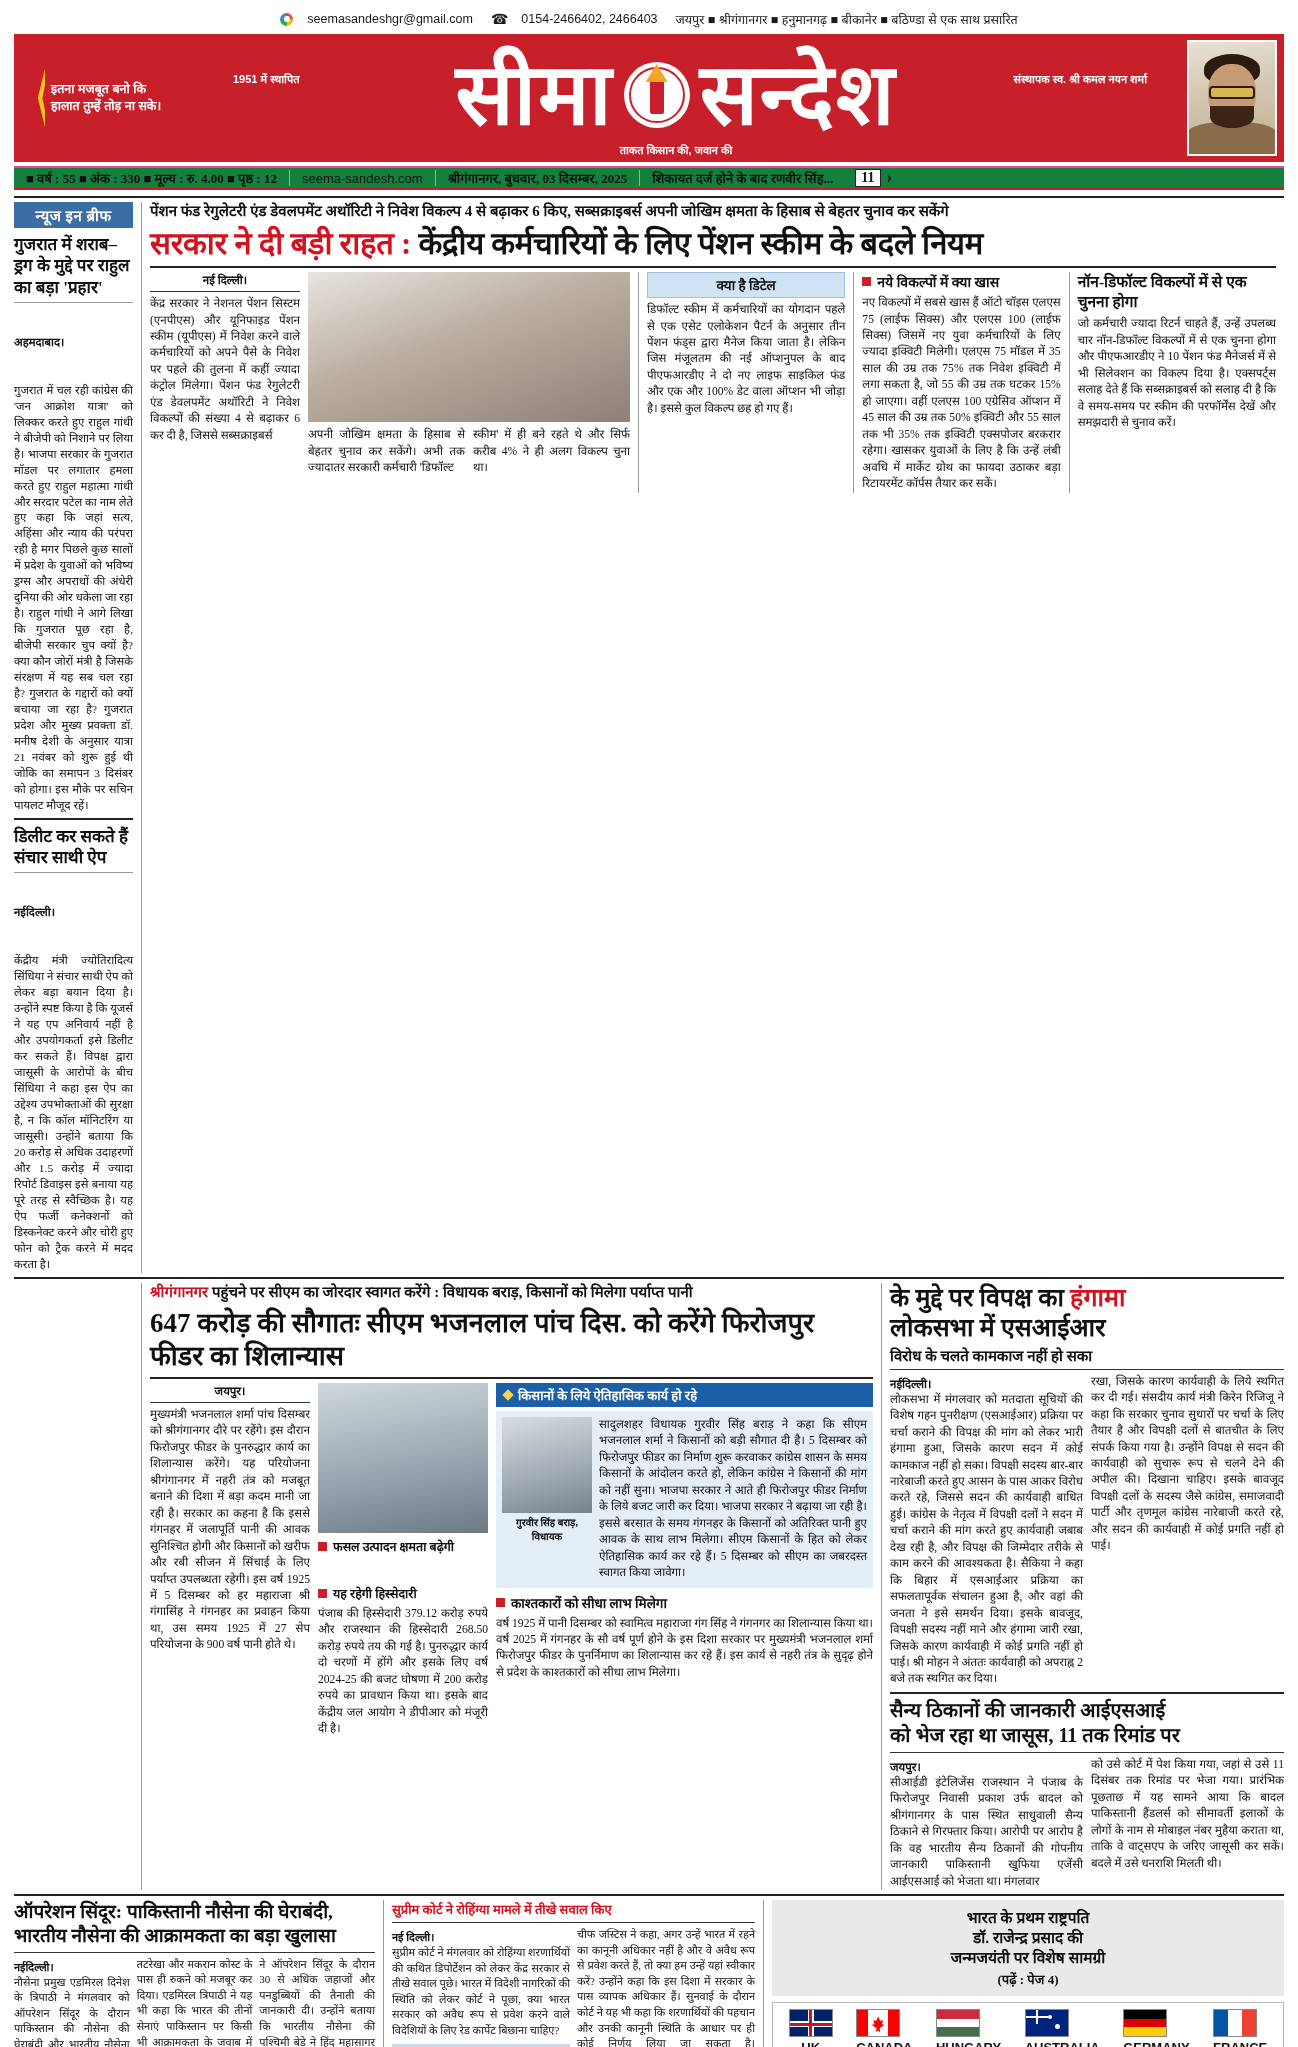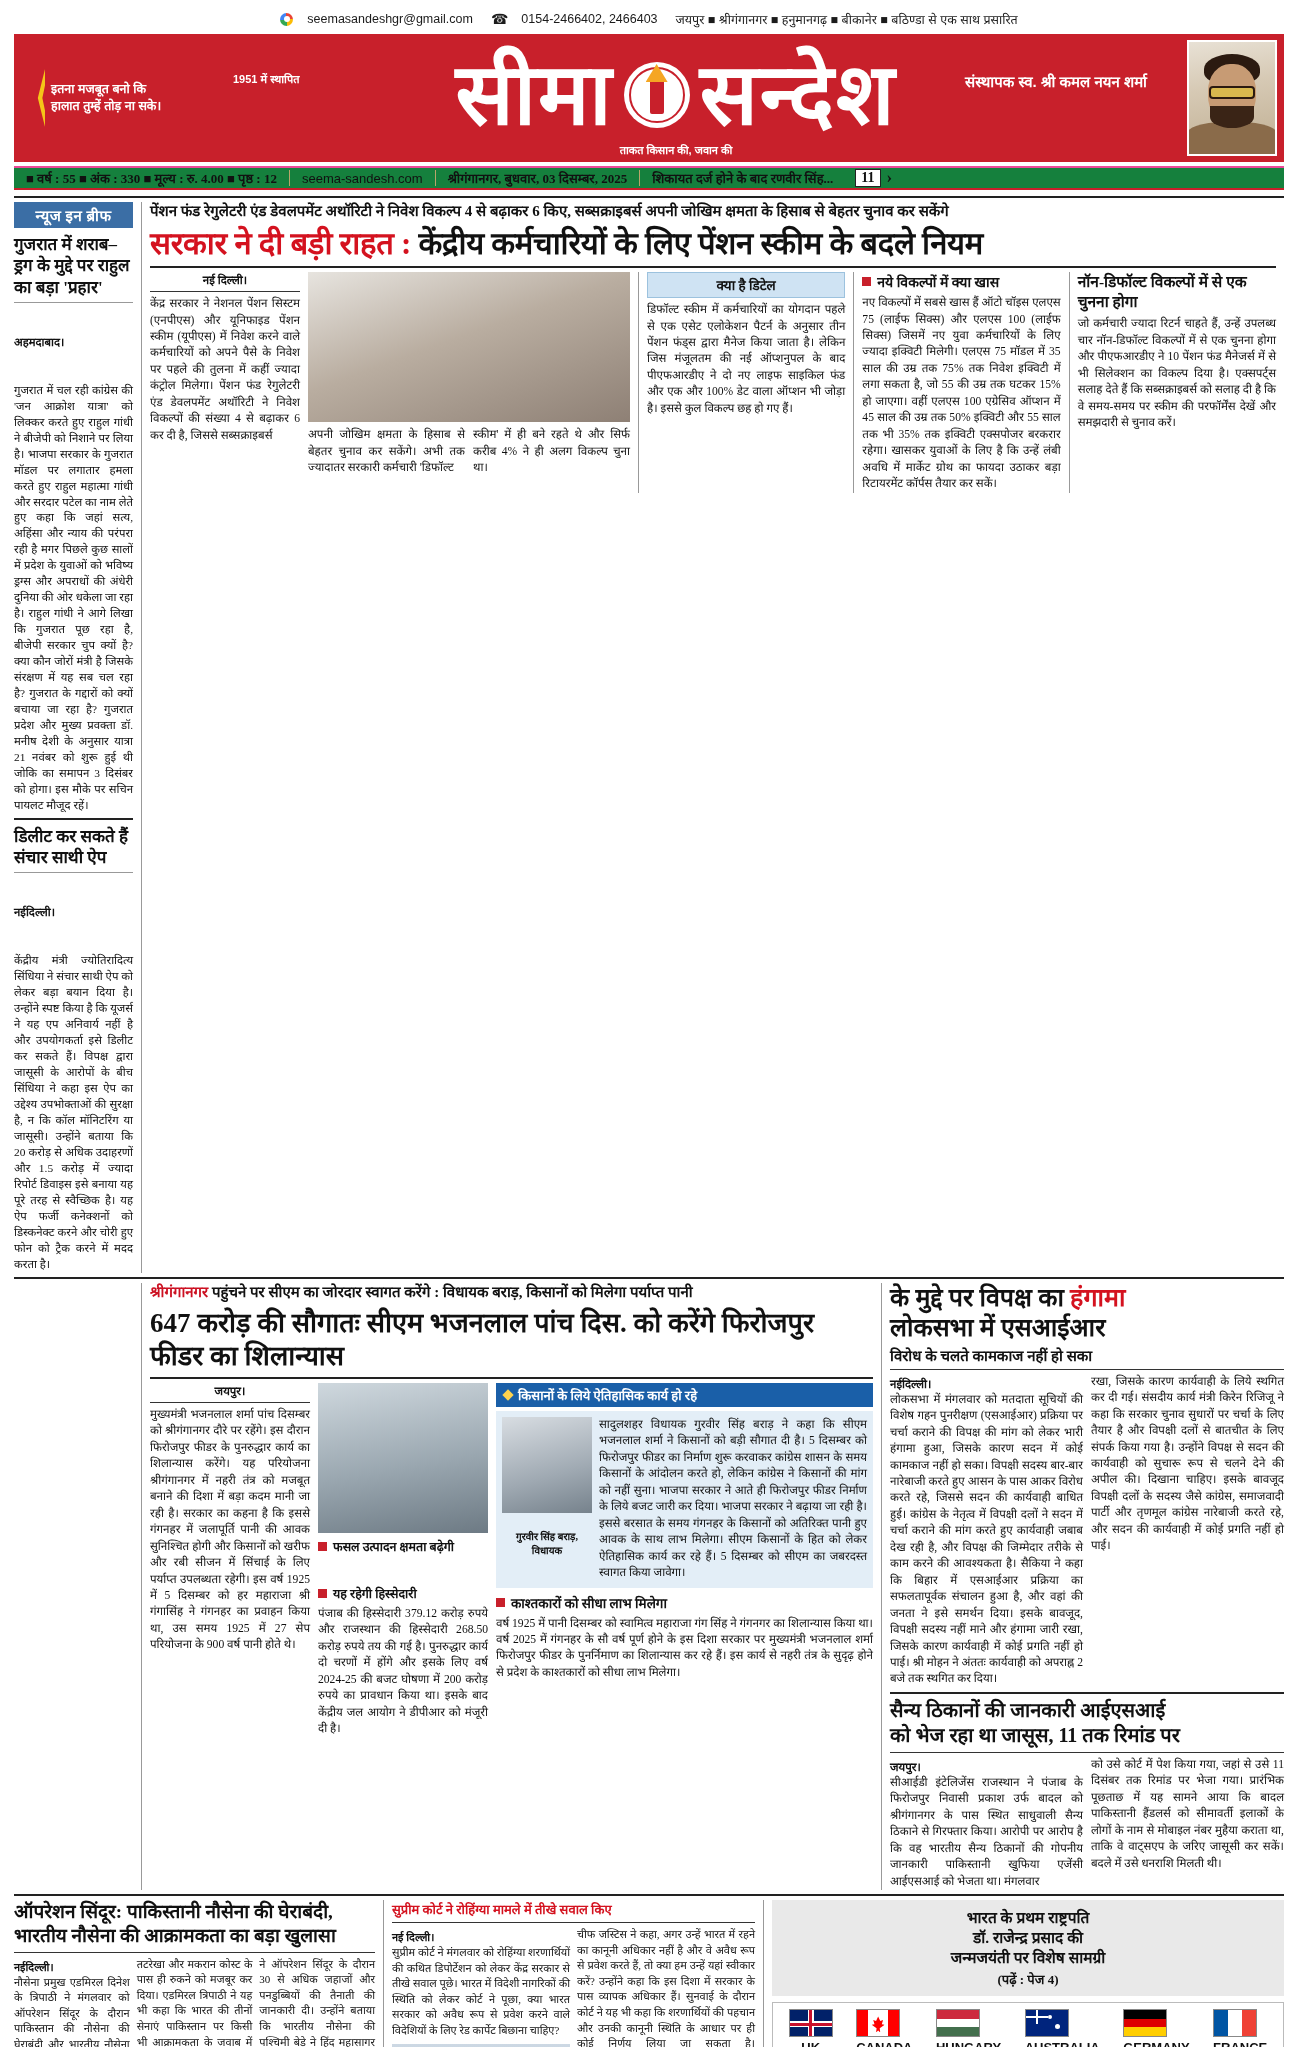--- a/index.html
+++ b/index.html
@@ -33,21 +33,21 @@
     border: 1px solid #c8202b;
   }
   .quotebox { width: 150px; display:flex; align-items:center; gap:6px; padding-left: 18px; }
   .qmark { width: 22px; height: 58px; background: #f5c518;
            clip-path: polygon(100% 0, 40% 50%, 100% 100%, 100% 72%, 78% 50%, 100% 28%); }
   .qtext { color:#fff; font-size: 12.5px; line-height: 1.35; font-weight: 700;
            font-family: "Liberation Sans", sans-serif; }
   .logowrap { flex: 1; position: relative; height: 100%; display:flex; align-items:center; justify-content:center; }
   .estab { position: absolute; left: 68px; top: 36px; color:#fff; font-size: 11px; font-weight:700;
            font-family:"Liberation Sans", sans-serif; }
-  .founder { position: absolute; right: 40px; top: 36px; color:#fff; font-size: 15px; font-weight:700;
+  .founder { position: absolute; right: 40px; top: 36px; color:#fff; font-size: 11px; font-weight:700;
              font-family:"Liberation Sans", sans-serif; }
   .bigtitle { color:#fff; font-size: 86px; font-weight: 900; letter-spacing: 2px; line-height: 1;
               font-family:"Liberation Serif", serif; display:flex; align-items:center; gap: 6px;
               padding-bottom: 6px; }
   .emblem { width: 66px; height: 66px; border-radius: 50%; background:#fff;
             display:flex; align-items:center; justify-content:center; position: relative; margin: 0 4px; }
   .emblem:before { content:""; position:absolute; inset:5px; border:2px solid #c8202b; border-radius:50%; }
   .emblem .torch { width: 14px; height: 38px; background:#c8202b; position:relative; border-radius: 2px; }
   .emblem .torch:before { content:""; position:absolute; top:-12px; left:-4px; width:22px; height:18px;
                           background:#f5a623; clip-path: polygon(50% 0,100% 100%,0 100%); }
@@ -302,21 +302,21 @@
 
         <div style="flex:1;">
           <div class="capbar">
             <span class="dot"></span>
             <span class="hindi">किसानों के लिये ऐतिहासिक कार्य हो रहे</span>
           </div>
           <div class="bluetint" style="padding:6px;margin-top:4px;">
             <div class="row" style="gap:7px;">
               <div style="width:90px;flex:none;">
                 <div class="photo turban" style="height:96px;"></div>
-                <div class="hindi" style="font-size:10px;font-weight:700;text-align:center;margin-top:16px;">गुरवीर सिंह बराड़, विधायक</div>
+                <div class="hindi" style="font-size:10px;font-weight:700;text-align:center;margin-top:2px;">गुरवीर सिंह बराड़, विधायक</div>
               </div>
               <div class="body-txt hindi" style="flex:1">सादुलशहर विधायक गुरवीर सिंह बराड़ ने कहा कि सीएम भजनलाल शर्मा ने किसानों को बड़ी सौगात दी है। 5 दिसम्बर को फिरोजपुर फीडर का निर्माण शुरू करवाकर कांग्रेस शासन के समय किसानों के आंदोलन करते हो, लेकिन कांग्रेस ने किसानों की मांग को नहीं सुना। भाजपा सरकार ने आते ही फिरोजपुर फीडर निर्माण के लिये बजट जारी कर दिया। भाजपा सरकार ने बढ़ाया जा रही है। इससे बरसात के समय गंगनहर के किसानों को अतिरिक्त पानी हुए आवक के साथ लाभ मिलेगा। सीएम किसानों के हित को लेकर ऐतिहासिक कार्य कर रहे हैं। 5 दिसम्बर को सीएम का जबरदस्त स्वागत किया जावेगा।</div>
             </div>
           </div>
           <div class="bullethead hindi" style="margin-top:6px;font-size:13.5px;">
             <span class="sq"></span>
             <span>काश्तकारों को सीधा लाभ मिलेगा</span>
           </div>
           <div class="body-txt hindi" style="margin-top:4px">वर्ष 1925 में पानी दिसम्बर को स्वामित्व महाराजा गंग सिंह ने गंगनगर का शिलान्यास किया था। वर्ष 2025 में गंगनहर के सौ वर्ष पूर्ण होने के इस दिशा सरकार पर मुख्यमंत्री भजनलाल शर्मा फिरोजपुर फीडर के पुनर्निमाण का शिलान्यास कर रहे हैं। इस कार्य से नहरी तंत्र के सुदृढ़ होने से प्रदेश के काश्तकारों को सीधा लाभ मिलेगा।</div>
         </div>

